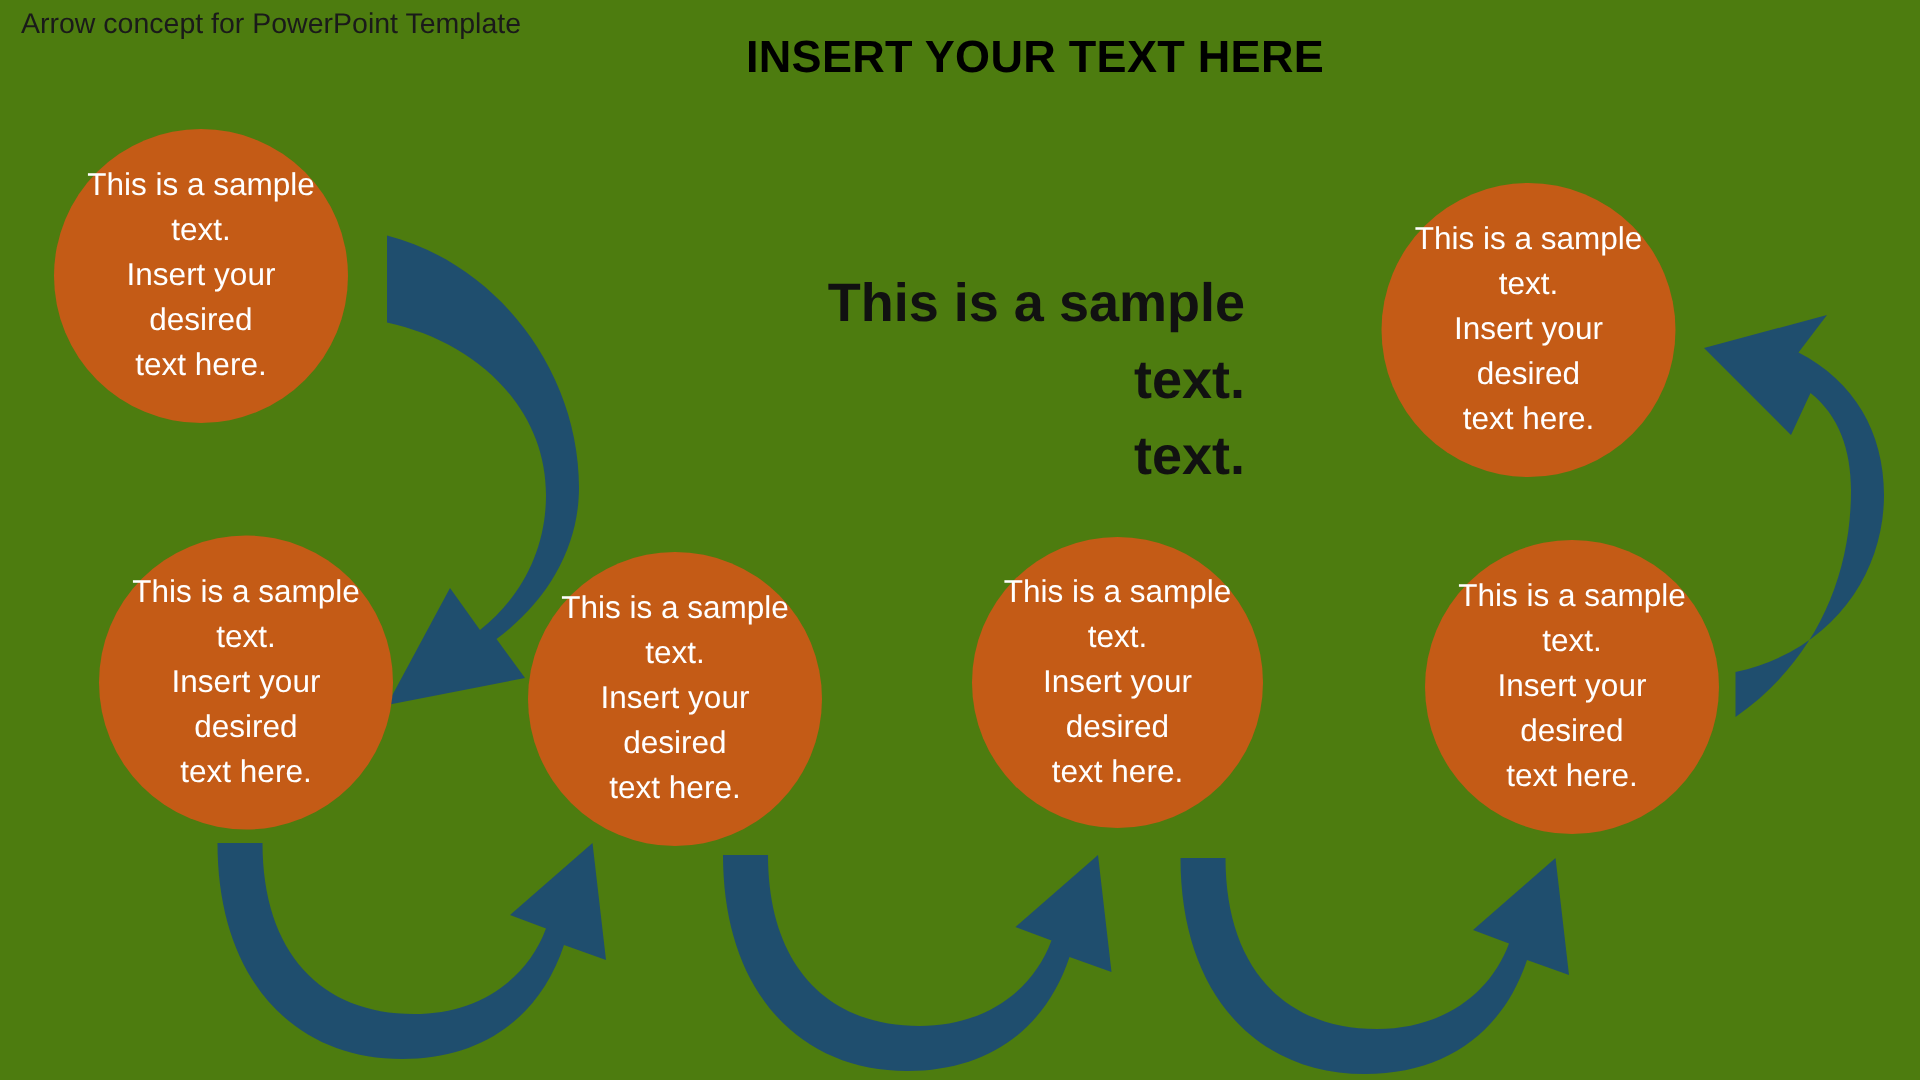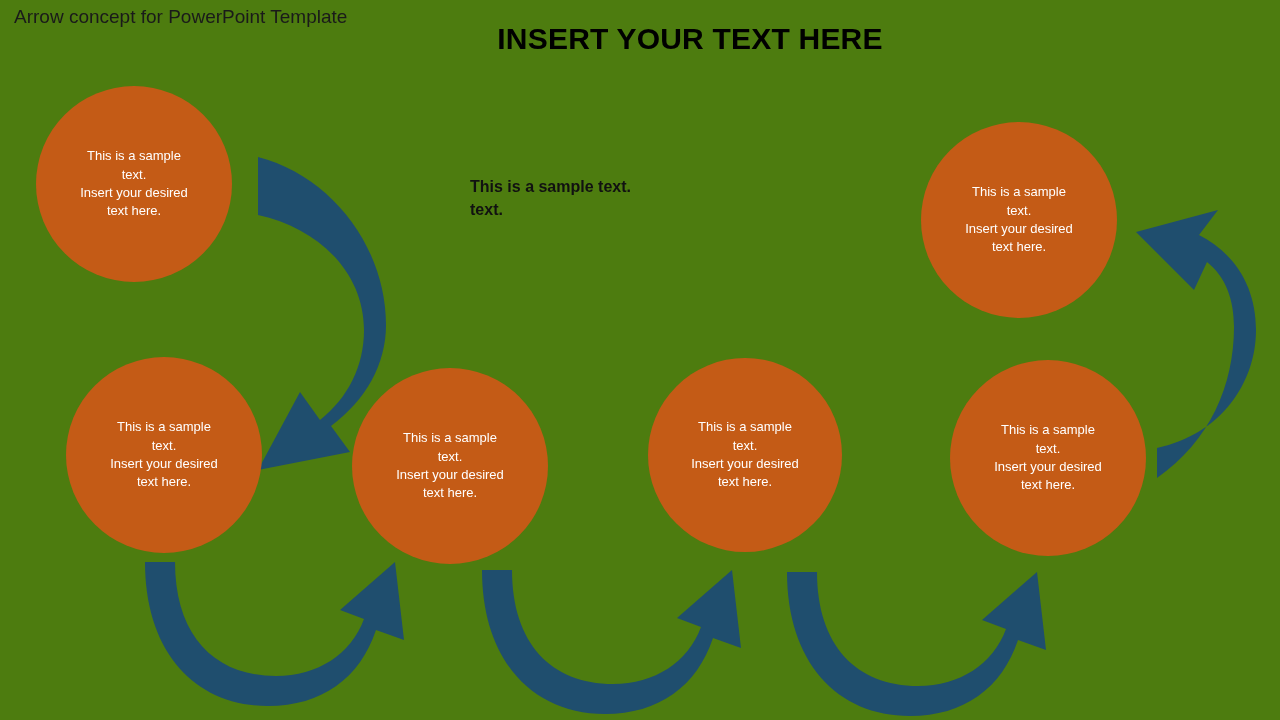--- a/index.html
+++ b/index.html
@@ -35,22 +35,22 @@
     font-weight: bold;
     letter-spacing: 0.2px;
     color: #000000;
     font-family: "Liberation Sans", sans-serif;
   }
   #center-text {
     position: absolute;
     left: 470px;
     top: 176px;
     width: 360px;
-    text-align: left;
-    font-size: 16px;
+    text-align: right;
+    font-size: 36px;
     font-weight: bold;
     line-height: 1.42;
     color: #111111;
     font-family: "Liberation Sans", sans-serif;
   }
   #center-text .ln { display: block; }
   svg#arrows {
     position: absolute;
     left: 0;
     top: 0;
@@ -62,21 +62,21 @@
     border-radius: 50%;
     background: #c45b16;
     display: flex;
     align-items: center;
     justify-content: center;
     box-sizing: border-box;
   }
   .node-text {
     color: #ffffff;
     text-align: center;
-    font-size: 13px;
+    font-size: 21px;
     line-height: 1.42;
     font-family: "Liberation Sans", sans-serif;
     padding: 0 14px;
   }
   .node-text .ln { display: block; }
 </style>
 </head>
 <body>
 
 <div id="slide">

